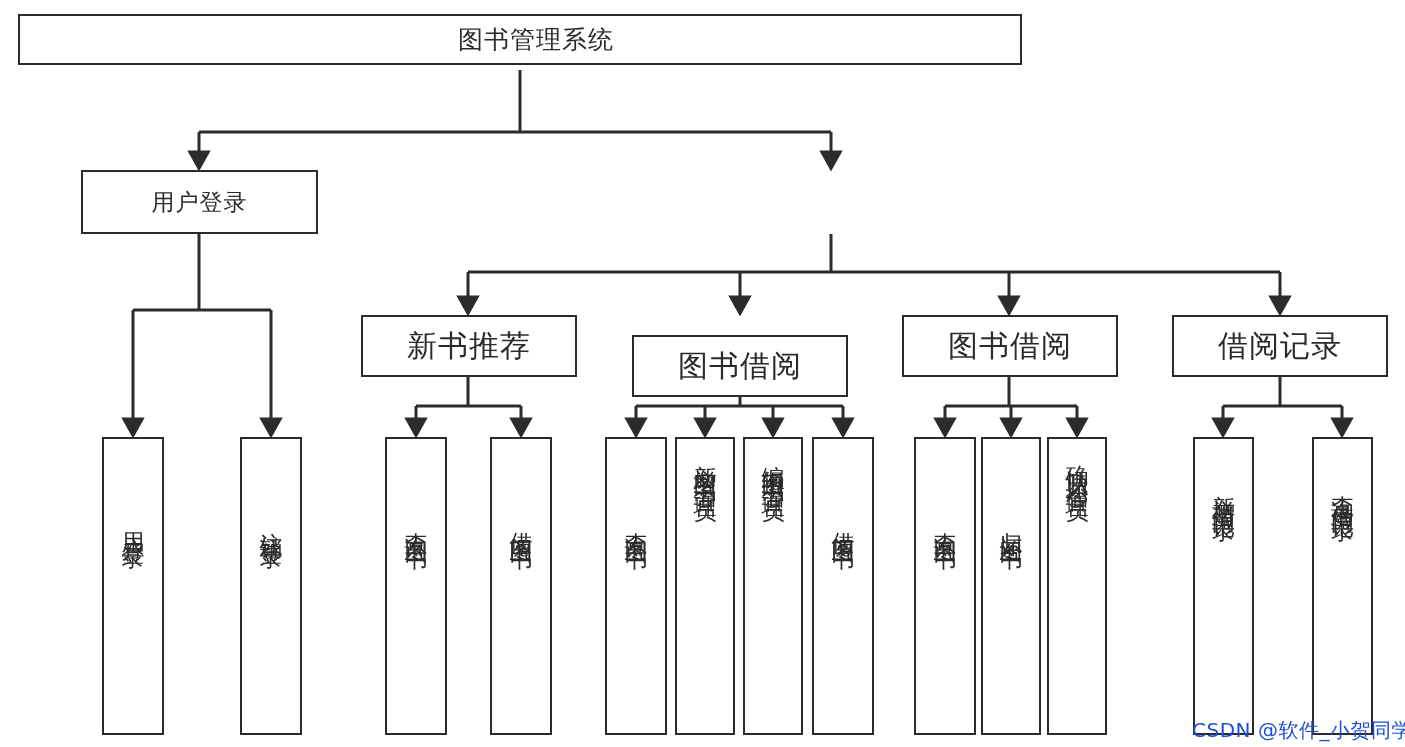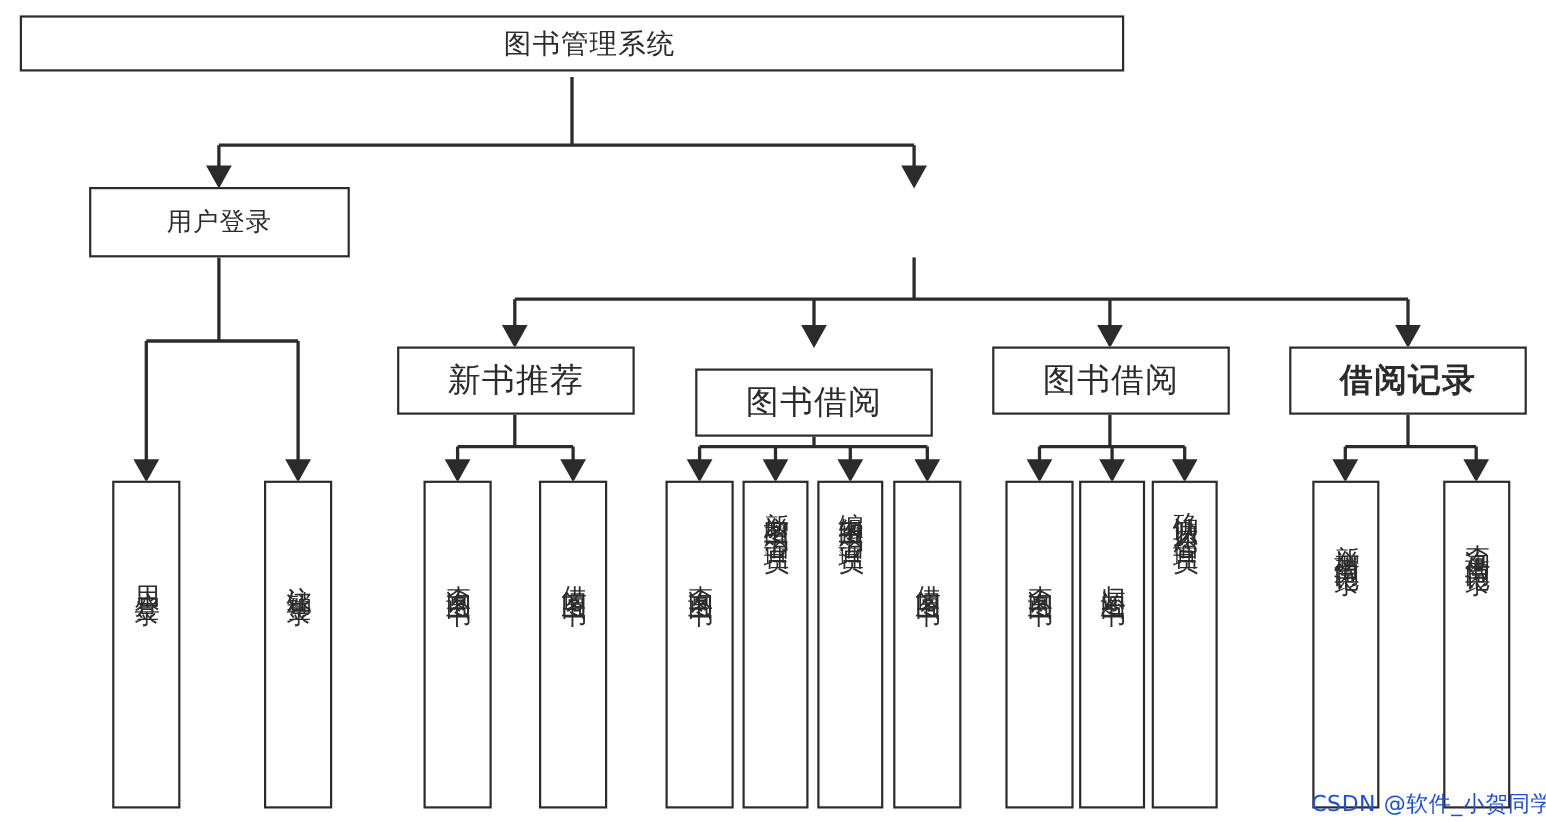--- a/index.html
+++ b/index.html
@@ -133,21 +133,21 @@
 
   <div class="node level3" style="left:361px; top:315px; width:216px; height:62px;">
     <span class="node-label">新书推荐</span>
   </div>
   <div class="node level3" style="left:632px; top:315px; width:216px; height:62px;margin-top:20px;">
     <span class="node-label">图书借阅</span>
   </div>
   <div class="node level3" style="left:902px; top:315px; width:216px; height:62px;">
     <span class="node-label">图书借阅</span>
   </div>
-  <div class="node level3" style="left:1172px; top:315px; width:216px; height:62px;font-weight:bold;">
+  <div class="node level3" style="left:1172px; top:315px; width:216px; height:62px;">
     <span class="node-label">借阅记录</span>
   </div>
 
   <div class="node leaf" style="left:102px; top:437px; width:62px; height:298px; padding-top:75px;">
     <span class="node-label">用户登录</span>
   </div>
   <div class="node leaf" style="left:240px; top:437px; width:62px; height:298px; padding-top:75px;">
     <span class="node-label">注销登录</span>
   </div>
 

